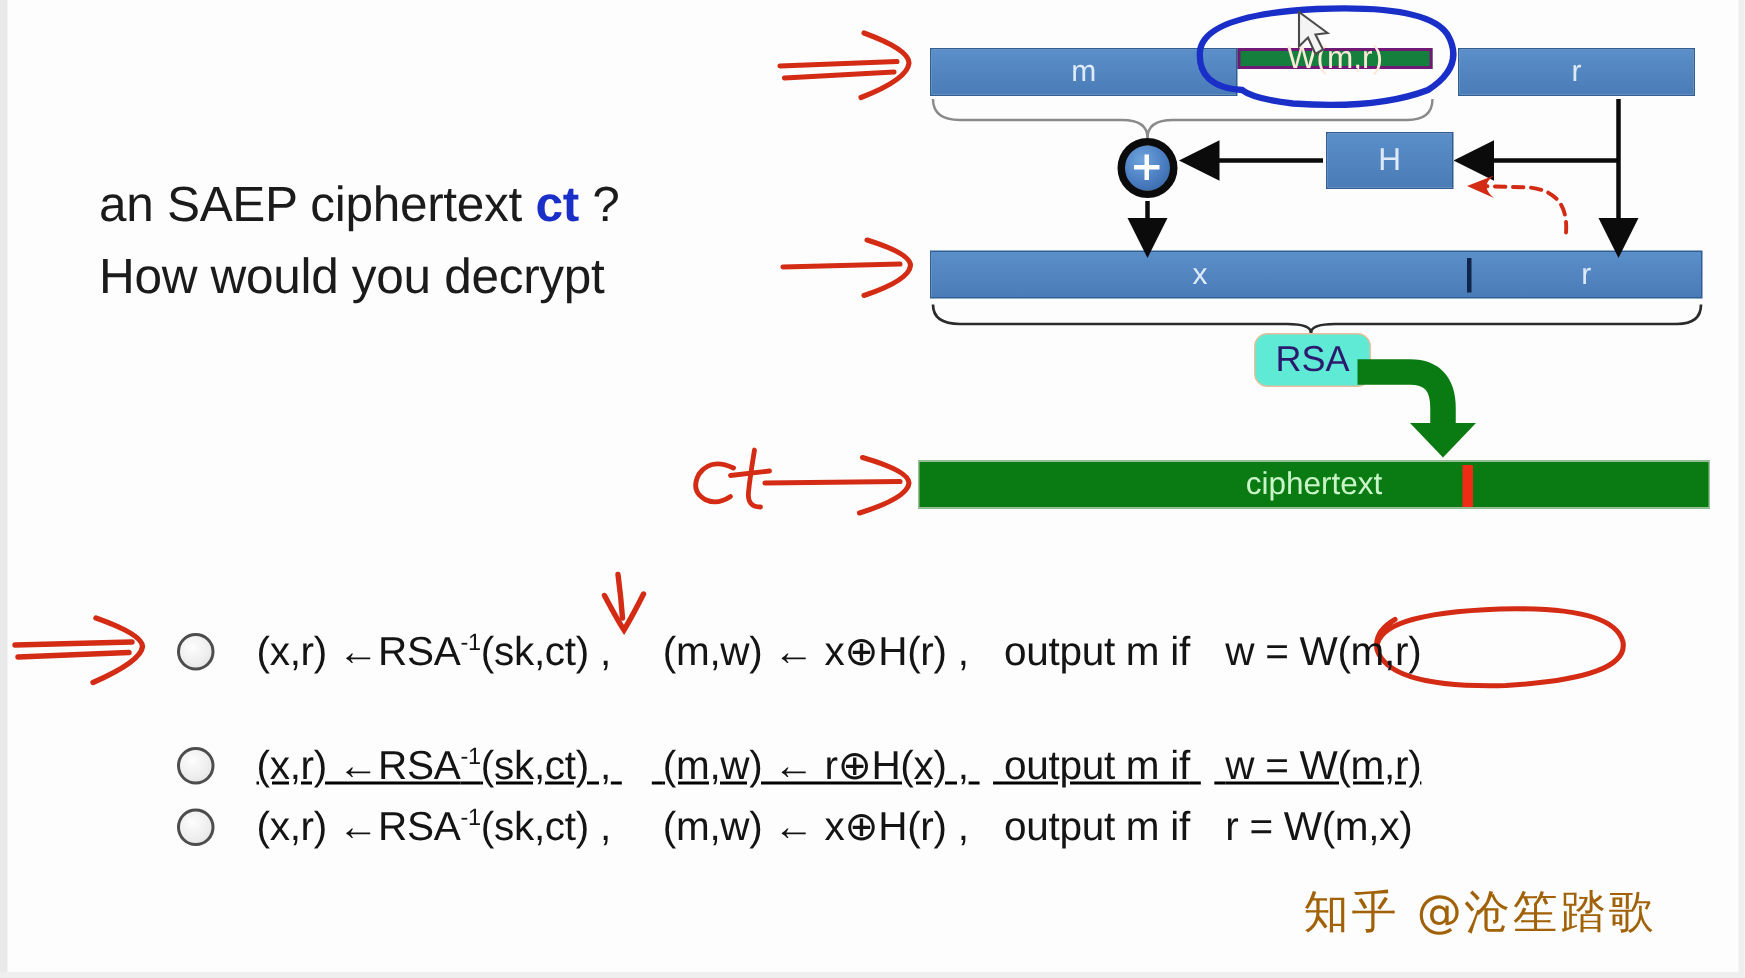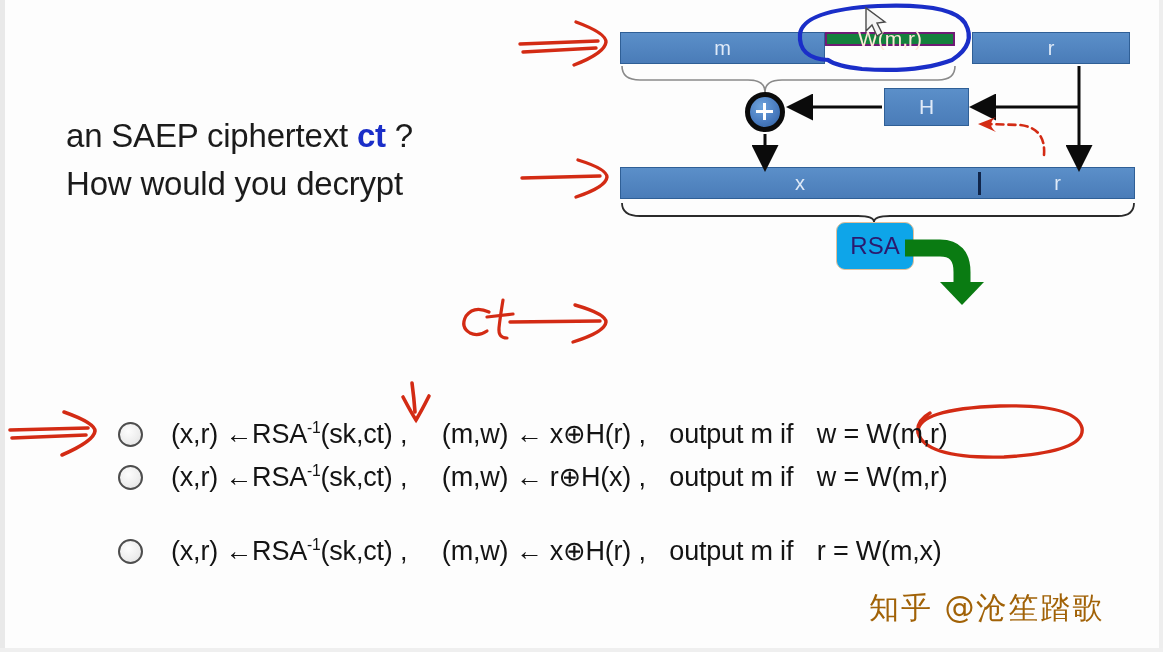--- a/index.html
+++ b/index.html
@@ -61,30 +61,30 @@
   .xor{
     position:absolute;left:745px;top:92px;width:40px;height:40px;border-radius:50%;
     background:radial-gradient(circle at 38% 32%, #6ea4dd 0%, #4a7cc0 55%, #2f5f9e 100%);
     border:5px solid #0b0b0b;box-sizing:border-box;
   }
   .xor:before{content:"";position:absolute;left:13px;top:6px;width:3px;height:17px;background:#fff;}
   .xor:after{content:"";position:absolute;left:6px;top:13px;width:17px;height:3px;background:#fff;}
 
   
   .rsa-box{
-    position:absolute;left:836px;top:222px;width:78px;height:48px;border-radius:9px;
-    background:#0ea5e9;border:1px solid #e3c09a;box-sizing:border-box;
+    position:absolute;left:836px;top:222px;width:78px;height:36px;border-radius:9px;
+    background:#5eead4;border:1px solid #e3c09a;box-sizing:border-box;
     display:flex;align-items:center;justify-content:center;
     color:#2b1a6e;font-size:24px;
   }
 
   
   .option-row{position:absolute;left:118px;display:flex;align-items:center;}
   .opt1{top:418px;}
-  .opt2{top:461px;}
+  .opt2{top:494px;text-decoration:underline;}
   .opt3{top:535px;}
   .radio{
     width:25px;height:25px;border-radius:50%;
     background:radial-gradient(circle at 40% 35%,#fdfdfd 0%,#ededed 60%,#dcdcdc 100%);
     border:2px solid #4d4d4d;box-sizing:border-box;flex:none;
   }
   .opt-text{
     margin-left:28px;font-size:27px;color:#141414;white-space:nowrap;
     font-family:"Liberation Sans", sans-serif;letter-spacing:-0.2px;
   }
@@ -140,20 +140,24 @@
   <div class="bar bar-xr nosel">
     <span class="seg-x">x</span>
     <span class="seg-div"></span>
     <span class="seg-r">r</span>
   </div>
 
   <div class="rsa-box nosel">
     <span>RSA</span>
   </div>
 
+  <div class="bar-ct nosel">
+    <span>ciphertext</span>
+    <span class="ct-mark"></span>
+  </div>
 
   <svg class="overlay" viewBox="0 0 1163 652">
     <defs>
       <marker id="arrowBlk" markerWidth="9" markerHeight="9" refX="7" refY="4.5" orient="auto">
         <path d="M0,0 L9,4.5 L0,9 z" fill="#0b0b0b"></path>
       </marker>
       <marker id="arrowGrn" markerWidth="6" markerHeight="6" refX="3" refY="3" orient="auto">
         <path d="M0,0 L6,3 L0,6 z" fill="#0a7b12"></path>
       </marker>
       <marker id="arrowRedDash" markerWidth="8" markerHeight="8" refX="6" refY="4" orient="auto">

